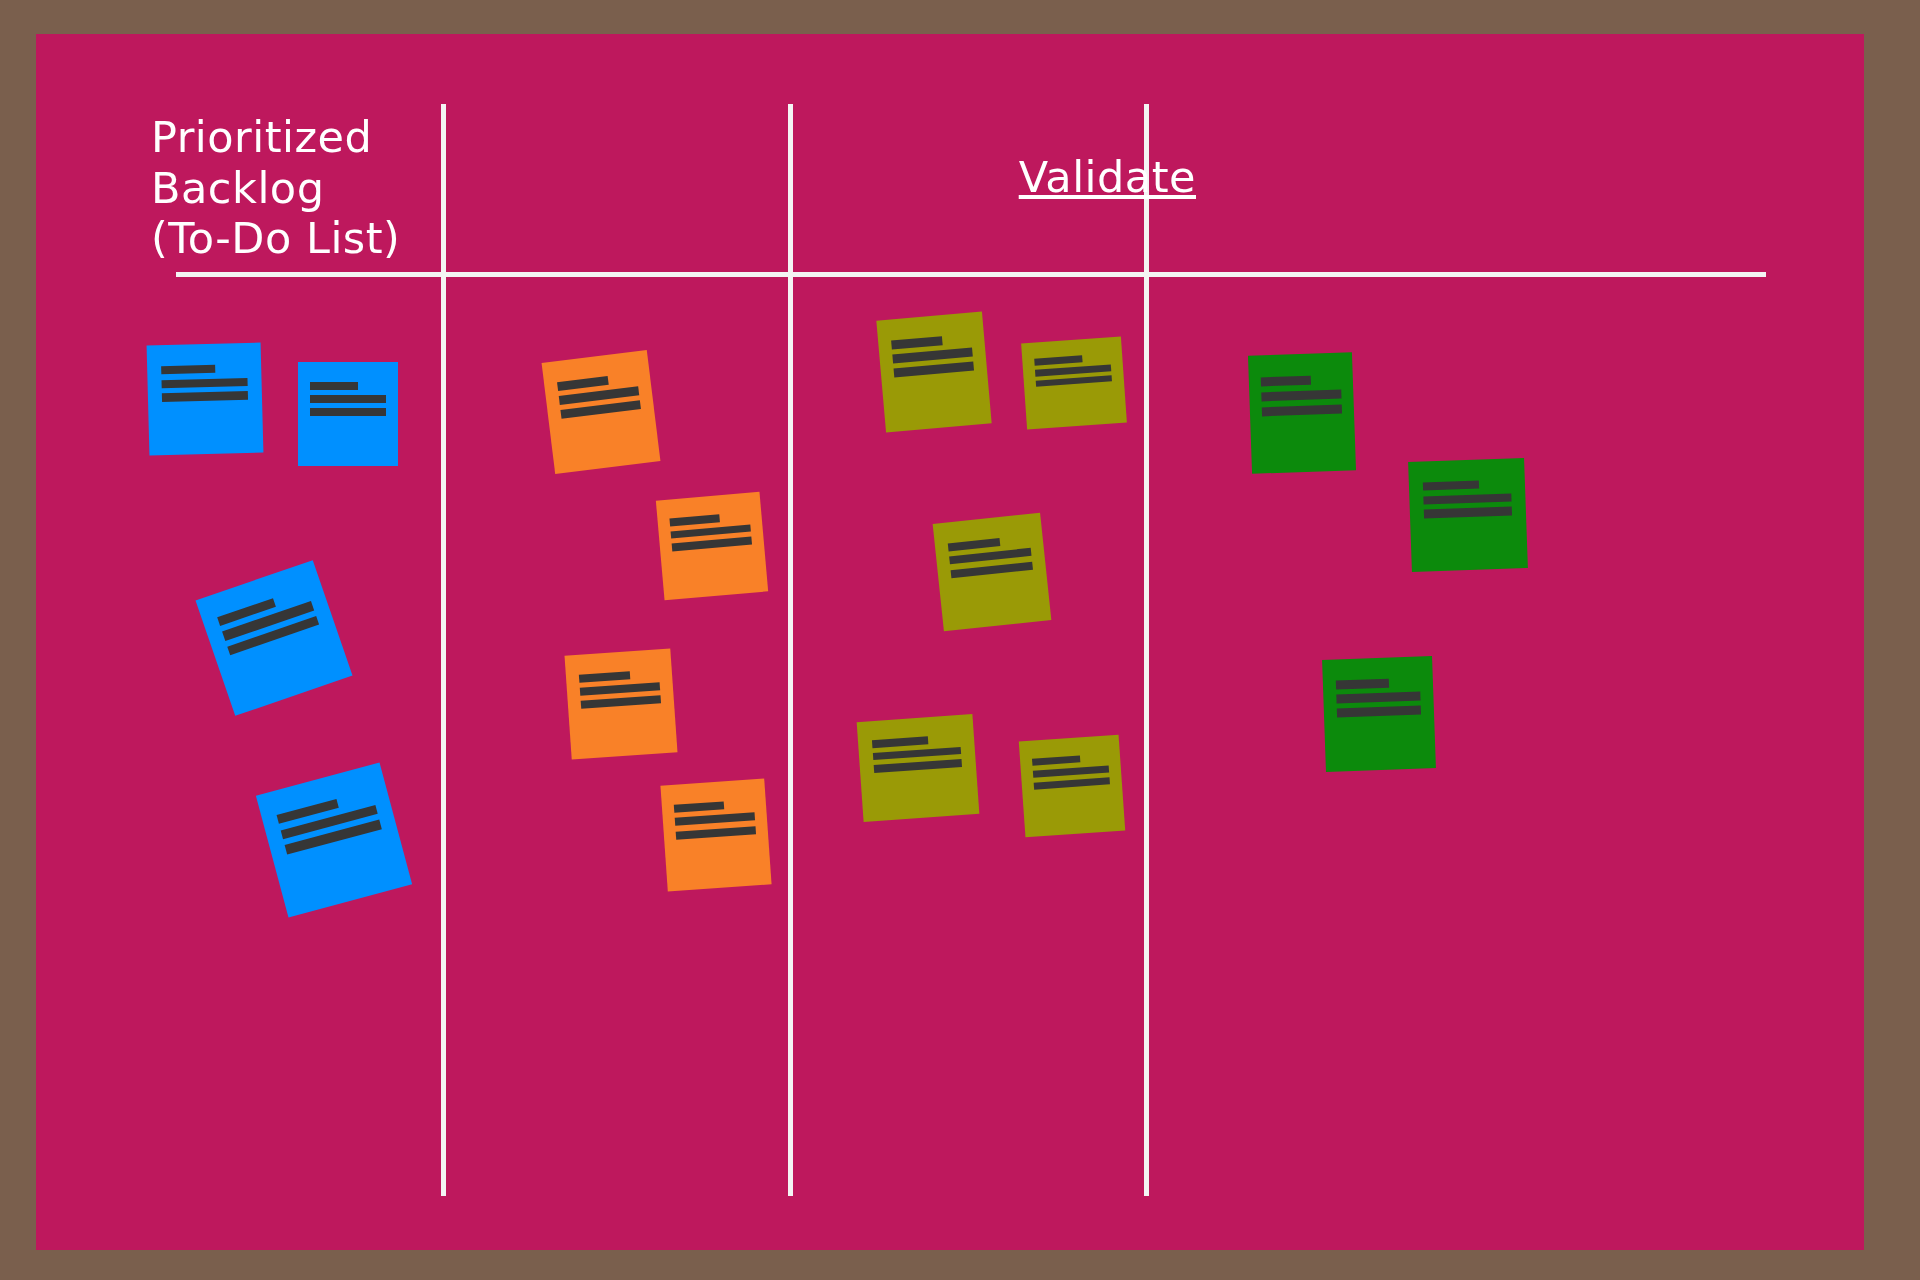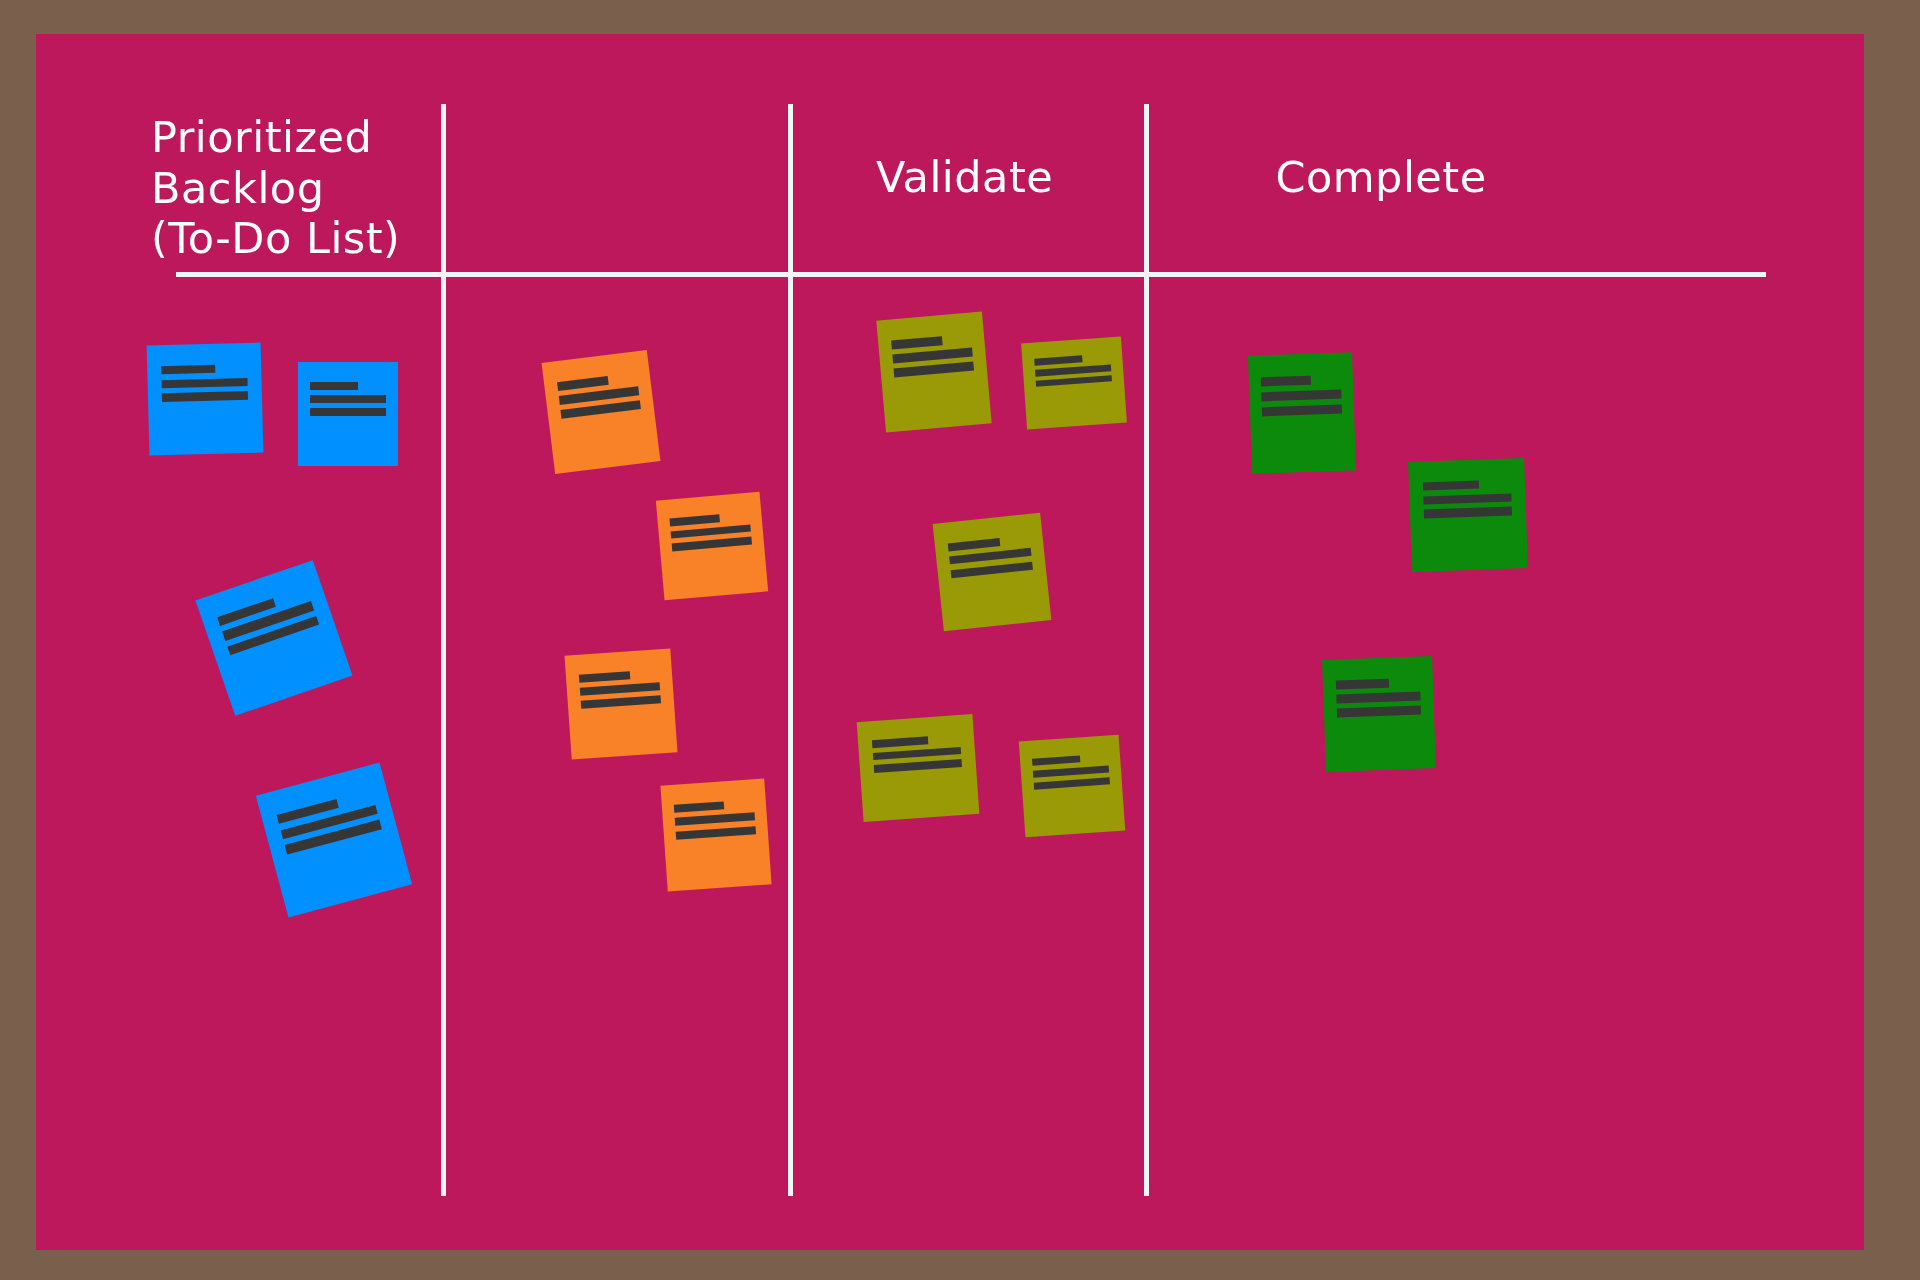--- a/index.html
+++ b/index.html
@@ -58,21 +58,21 @@
     color: #ffffff;
     font-family: "DejaVu Sans", sans-serif;
     font-size: 43px;
     font-weight: 400;
     line-height: 1.18;
     letter-spacing: 0.5px;
     white-space: pre-line;
   }
   .col-header.h1 { left: 115px;  top: 78px;  width: 300px; text-align: left; }
   .col-header.h2 { left: 478px;  top: 100px; width: 300px; text-align: left; }
-  .col-header.h3 { left: 840px;  top: 118px; width: 320px; text-align: left; }
+  .col-header.h3 { left: 840px;  top: 118px; width: 320px; text-align: right; text-decoration: underline; }
   .col-header.h4 { left: 1180px; top: 118px; width: 330px; text-align: center; }
 
   
   .note {
     position: absolute;
     box-sizing: border-box;
   }
   .note .bar {
     position: absolute;
     background: #363636;
@@ -97,21 +97,20 @@
     <div class="col-divider" style="left:405px;"></div>
     <div class="col-divider" style="left:752px;"></div>
     <div class="col-divider" style="left:1108px;"></div>
 
     <div id="header-rule" style="left: 140px; top: 238px; width: 1590px;"></div>
 
     <div class="col-header h1">Prioritized
 Backlog
 (To-Do List)</div>
     <div class="col-header h3">Validate</div>
-    <div class="col-header h4">Complete</div>
 
     <div id="notes-layer">
         <div class="note blue" style="left: 112px; top: 310px; width: 114px; height: 110px; transform: rotate(-1.5deg);">
           <div class="bar b1"></div>
           <div class="bar b2"></div>
           <div class="bar b3"></div>
         </div>
         <div class="note blue" style="left: 262px; top: 328px; width: 100px; height: 104px; transform: rotate(0deg);">
           <div class="bar b1"></div>
           <div class="bar b2"></div>

